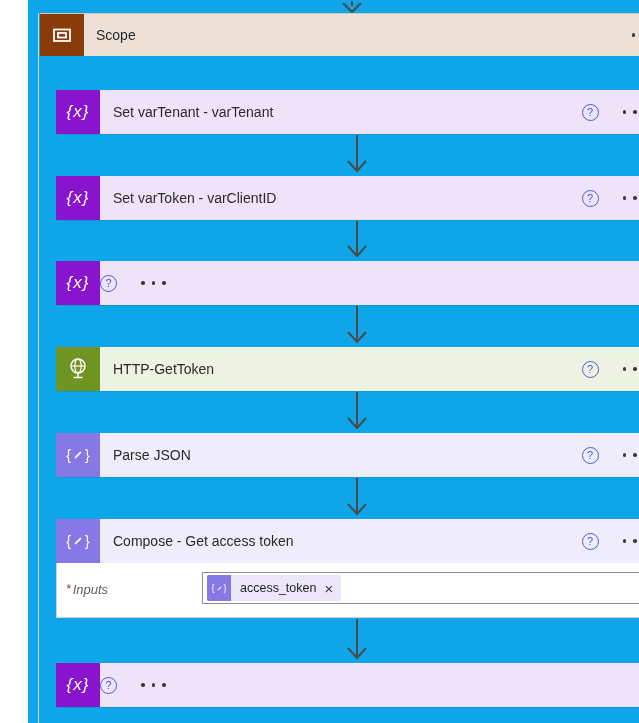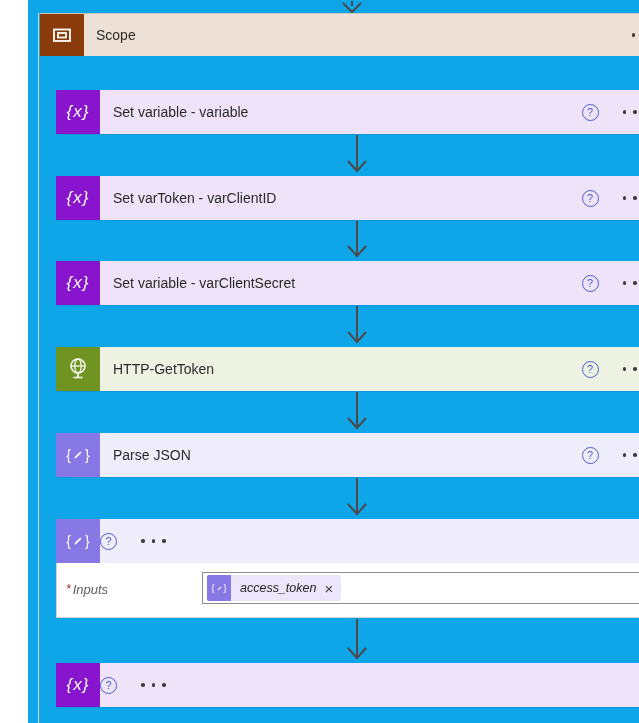--- a/index.html
+++ b/index.html
@@ -38,21 +38,21 @@
   
   .compose-body { position:absolute; left:28px; top:563px; width:602px; height:55px; background:#fff;
     border:1px solid #d2cfcc; border-top:none; display:flex; align-items:center; }
   .inputs-label { position:absolute; left:9px; top:19px; font-size:13px; color:#605e5c;font-style:italic; }
   .req { color:#a4262c; margin-right:2px; font-size:12px; vertical-align:top; }
   .input-field { position:absolute; left:145px; top:9px; width:440px; height:32px; background:#fff;
     border:1px solid #8f8d8b; display:flex; align-items:center; padding:2px 4px; }
   .token-chip { display:flex; align-items:center; height:26px; background:#ece6fa; border-radius:2px; overflow:hidden; }
   .chip-icon { width:24px; height:26px; display:flex; align-items:center; justify-content:center; color:#fff; flex:none; }
   .chip-icon .brace { font-size:9px; }
-  .chip-label { font-size:12.5px; color:#1f1e1d; margin:0 8px 0 9px;font-style:italic; }
+  .chip-label { font-size:12.5px; color:#1f1e1d; margin:0 8px 0 9px; }
   .chip-close { font-size:15px; color:#3b3a39; margin-right:8px; line-height:1; cursor:default; }
 </style>
 </head>
 <body>
 
 <div id="canvas">
 
   <div class="scope-border"></div>
 
   <div class="top-arrow">
@@ -74,21 +74,21 @@
         <i></i>
         <i></i>
         <i></i>
       </span>
   </div>
 
   <div class="card" style="top: 90px; background-color: rgb(238, 227, 248);">
     <div class="card-icon" style="background-color: rgb(137, 20, 206);">
       <span class="glyph-var">{x}</span>
     </div>
-    <span class="card-title">Set variable - variable</span>
+    <span class="card-title">Set varTenant - varTenant</span>
     <span class="help-icon">?</span>
     <span class="menu-dots">
         <i></i>
         <i></i>
         <i></i>
       </span>
   </div>
 
   <div class="arrow" style="top:134px">
     <svg width="26" height="42" viewBox="0 0 26 42">
@@ -114,21 +114,20 @@
     <svg width="26" height="41" viewBox="0 0 26 41">
       <line x1="13" y1="1" x2="13" y2="34" stroke="#4a4a4a" stroke-width="2"></line>
       <polyline points="4,26 13,36 22,26" fill="none" stroke="#4a4a4a" stroke-width="2"></polyline>
     </svg>
   </div>
 
   <div class="card" style="top: 261px; background-color: rgb(238, 227, 248);">
     <div class="card-icon" style="background-color: rgb(137, 20, 206);">
       <span class="glyph-var">{x}</span>
     </div>
-    <span class="card-title">Set variable - varClientSecret</span>
     <span class="help-icon">?</span>
     <span class="menu-dots">
         <i></i>
         <i></i>
         <i></i>
       </span>
   </div>
 
   <div class="arrow" style="top:305px">
     <svg width="26" height="42" viewBox="0 0 26 42">
@@ -192,20 +191,21 @@
   <div class="card" style="top: 519px; box-shadow: none; background-color: rgb(239, 236, 251);">
     <div class="card-icon" style="background-color: rgb(136, 120, 230);">
       <span class="bp-wrap">
         <span class="brace">{</span>
         <svg width="12" height="12" viewBox="0 0 14 14">
           <path d="M3 11 L4.9 10.5 11 4.4 9.6 3 3.5 9.1 3 11 Z" fill="#fff"></path>
         </svg>
         <span class="brace">}</span>
       </span>
     </div>
+    <span class="card-title">Compose - Get access token</span>
     <span class="help-icon">?</span>
     <span class="menu-dots">
         <i></i>
         <i></i>
         <i></i>
       </span>
   </div>
 
   <div class="compose-body">
     <span class="inputs-label"><span class="req">*</span><span>Inputs</span></span>

